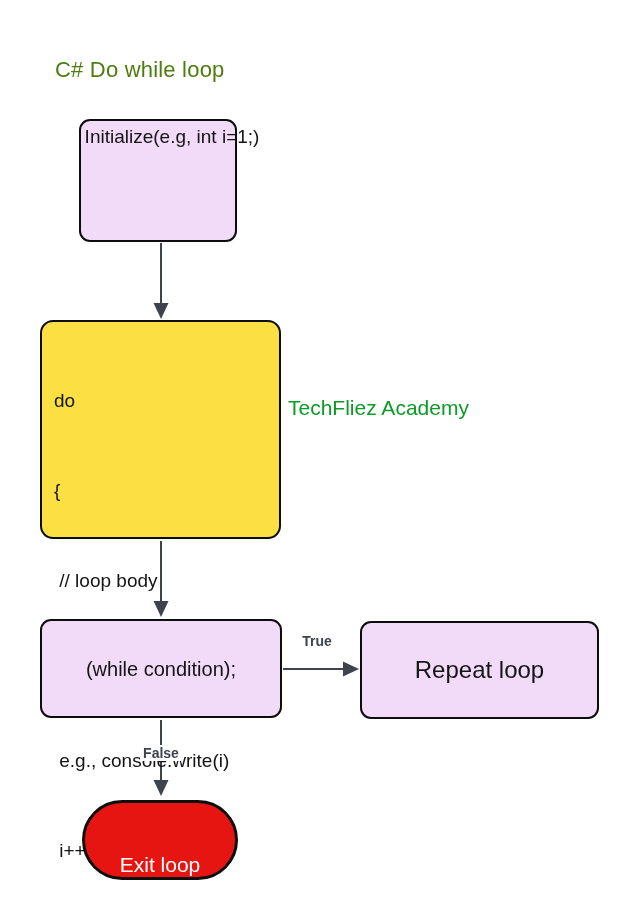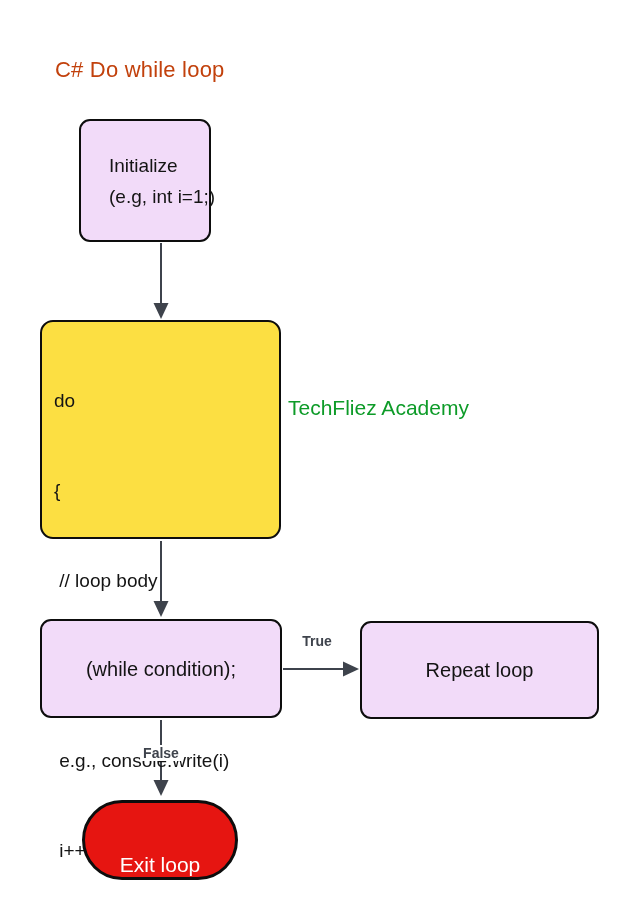--- a/index.html
+++ b/index.html
@@ -15,38 +15,37 @@
     font-family: "Liberation Sans", sans-serif;
     overflow: hidden;
   }
   .title {
     position: absolute;
     left: 55px;
     top: 57px;
     font-size: 22px;
     font-weight: 500;
     letter-spacing: 0.2px;
-    color: #c2410c;
+    color: #4d7c0f;
     white-space: pre;
   }
   .node {
     position: absolute;
     box-sizing: border-box;
     border: 2px solid #0d0d0d;
     color: #141414;
   }
   .node-initialize {
     left: 79px;
     top: 119px;
-    width: 132px;
+    width: 158px;
     height: 123px;
     background: var(--lavender);
     border-radius: 11px;
     display: flex;
-    flex-direction: column;
     justify-content: center;
     align-items: flex-start;
     padding-left: 28px;
     font-size: 19px;
     line-height: 31px;
     white-space: pre;
   }
   .node-do {
     left: 40px;
     top: 320px;
@@ -77,21 +76,21 @@
   .node-repeat {
     left: 360px;
     top: 621px;
     width: 239px;
     height: 98px;
     background: var(--lavender);
     border-radius: 11px;
     display: flex;
     justify-content: center;
     align-items: center;
-    font-size: 20px;
+    font-size: 24px;
   }
   .node-exit {
     left: 82px;
     top: 800px;
     width: 156px;
     height: 80px;
     background: var(--red);
     border: 3px solid #0d0d0d;
     border-radius: 42px;
     display: flex;

